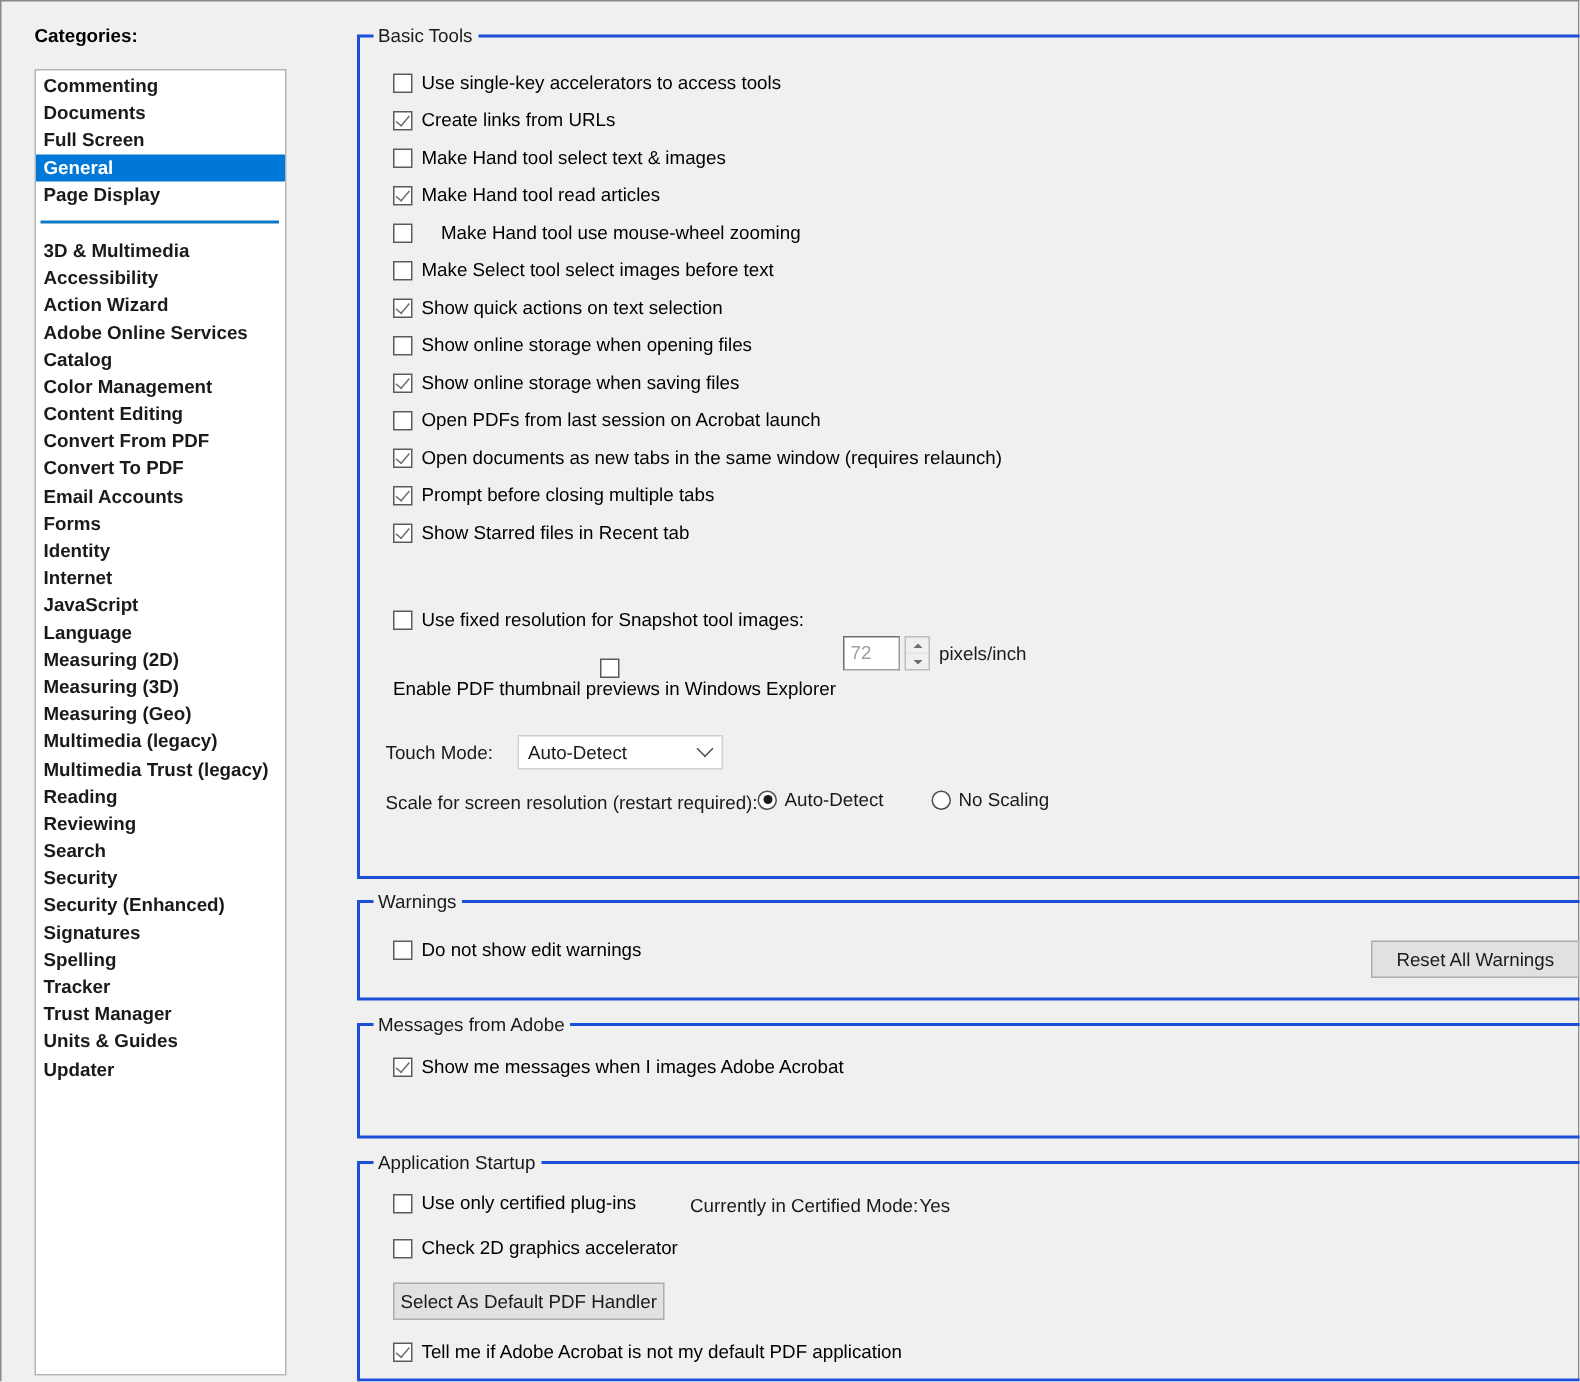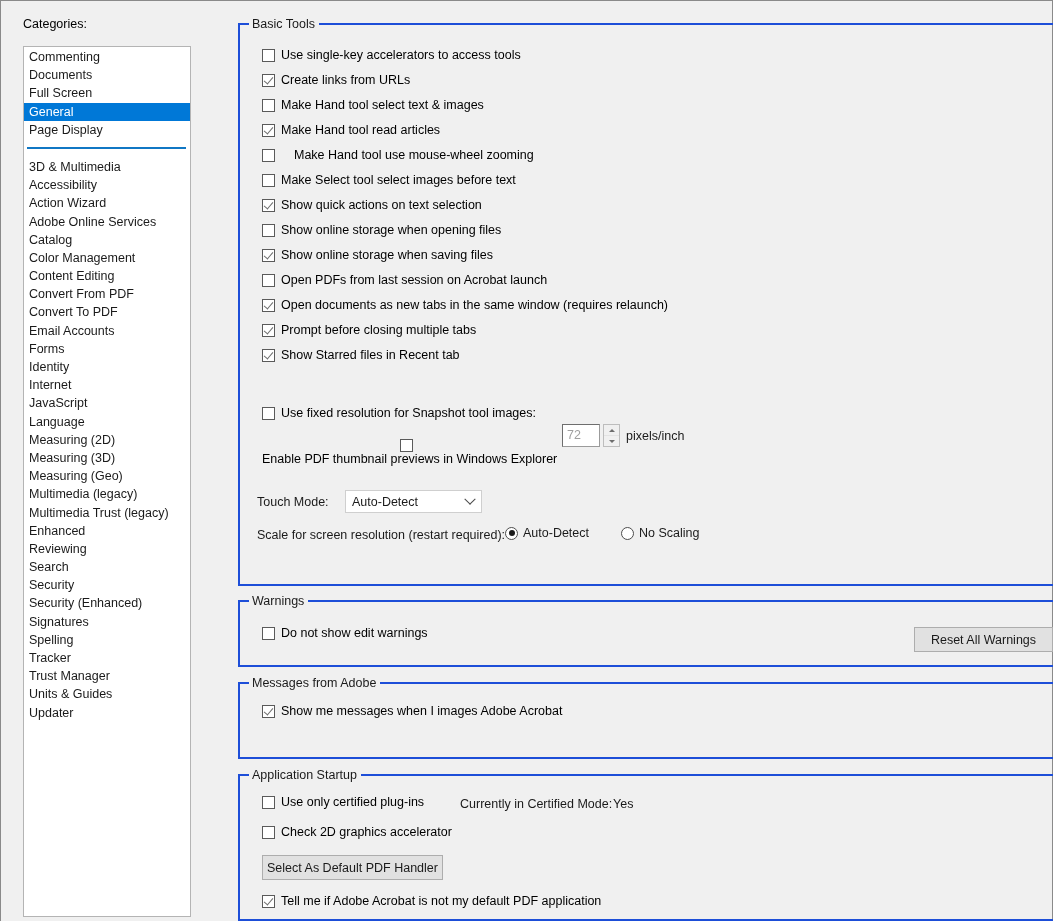--- a/index.html
+++ b/index.html
@@ -26,20 +26,21 @@
     box-sizing: border-box;
   }
 
   
   #left-pane {
     position: absolute;
     left: 0px;
     top: 0px;
     width: 196px;
     height: 921px;
+    font-weight: bold;
   }
   #categories-label {
     position: absolute;
     left: 22px;
     top: 16px;
     font-size: 12.5px;
     color: #000;
     white-space: nowrap;
   }
   #categories-list {
@@ -335,21 +336,21 @@
       <div class="cat-item">Forms</div>
       <div class="cat-item">Identity</div>
       <div class="cat-item">Internet</div>
       <div class="cat-item">JavaScript</div>
       <div class="cat-item">Language</div>
       <div class="cat-item">Measuring (2D)</div>
       <div class="cat-item">Measuring (3D)</div>
       <div class="cat-item">Measuring (Geo)</div>
       <div class="cat-item">Multimedia (legacy)</div>
       <div class="cat-item">Multimedia Trust (legacy)</div>
-      <div class="cat-item">Enhanced</div>
+      <div class="cat-item">Reading</div>
       <div class="cat-item">Reviewing</div>
       <div class="cat-item">Search</div>
       <div class="cat-item">Security</div>
       <div class="cat-item">Security (Enhanced)</div>
       <div class="cat-item">Signatures</div>
       <div class="cat-item">Spelling</div>
       <div class="cat-item">Tracker</div>
       <div class="cat-item">Trust Manager</div>
       <div class="cat-item">Units &amp; Guides</div>
       <div class="cat-item">Updater</div>

